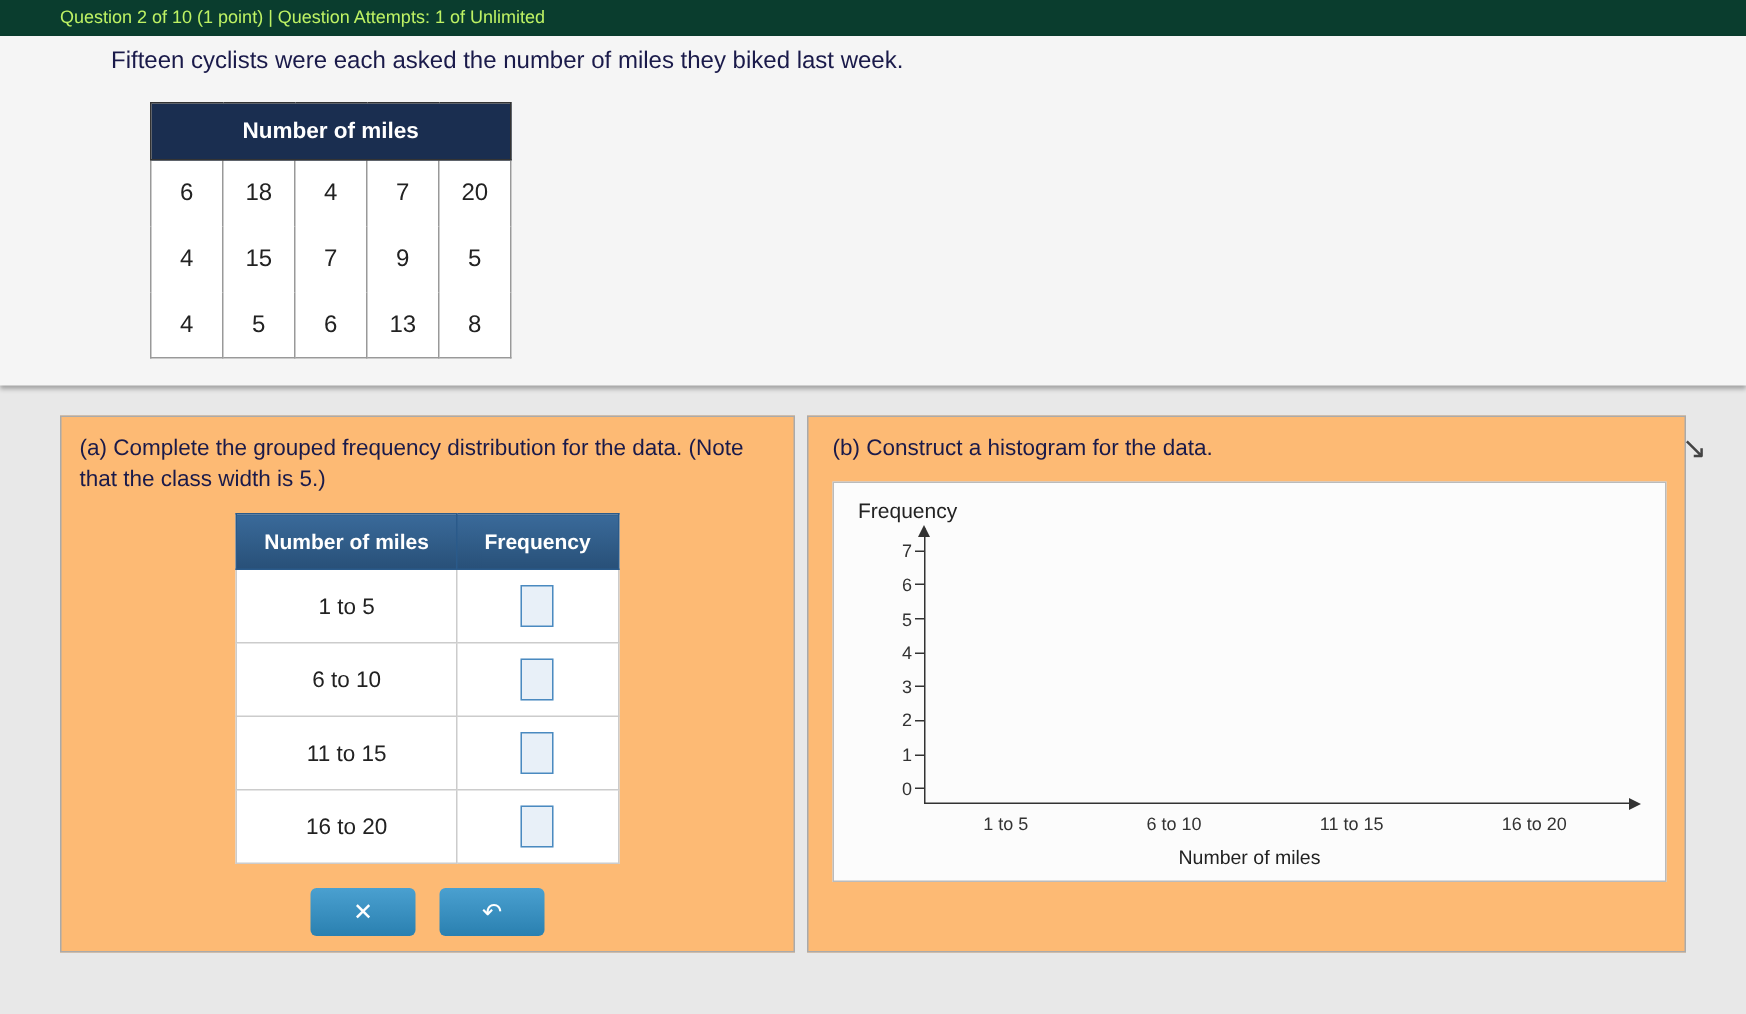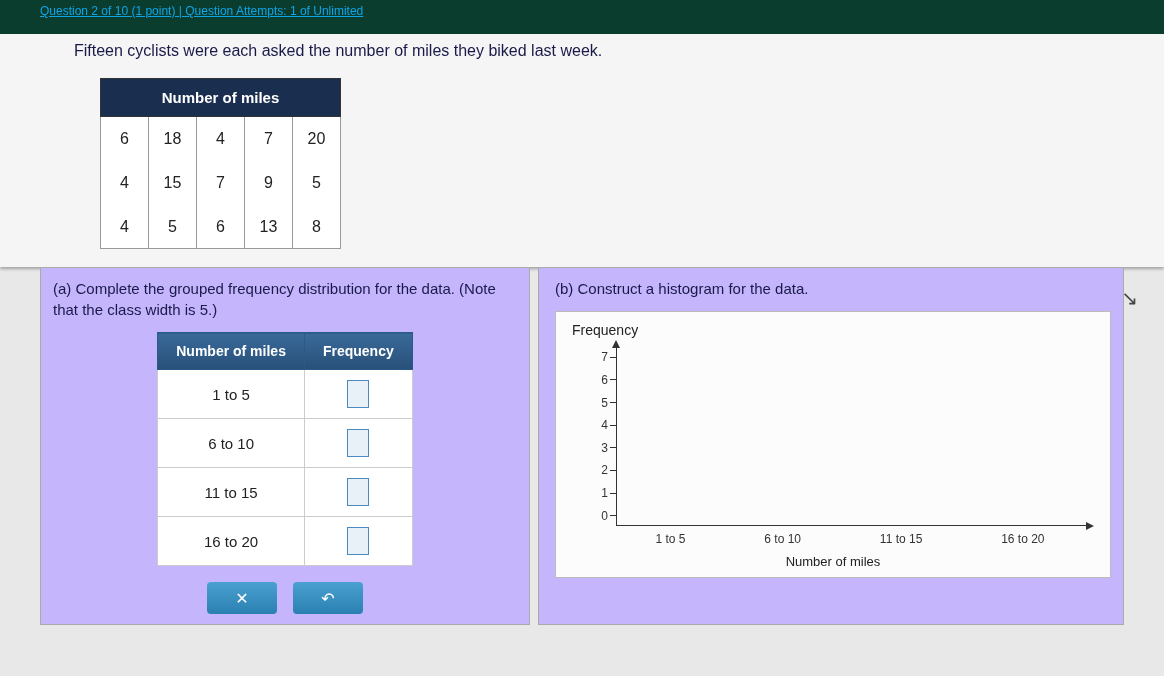--- a/index.html
+++ b/index.html
@@ -5,25 +5,24 @@
     * { box-sizing: border-box; margin: 0; padding: 0; }
     body {
       font-family: Arial, sans-serif;
       background: #e8e8e8;
       width: 1164px;
       height: 676px;
       overflow: hidden;
     }
     .header-bar {
       background: #0a3d2e;
-      color: #0ea5e9;
+      color: #bef264;
       padding: 4px 40px;
       font-size: 12px;
-      height: 34px;
-      text-decoration: underline;
+      height: 24px;
     }
     .question-area {
       background: #f5f5f5;
       padding: 6px 40px 8px 40px;
       box-shadow: 0 2px 3px rgba(0,0,0,0.3);
     }
     .q-text {
       color: #1a1a4a;
       font-size: 16px;
       line-height: 1.4;
@@ -61,23 +60,24 @@
     }
     .data-table tr:nth-child(2) td { border-top: 1px solid #999; }
     
     .parts-row {
       display: flex;
       gap: 8px;
       padding: 0 40px;
     }
     .part-box {
       border: 1px solid #aaa;
-      background: #c4b5fd;
+      background: #fdba74;
       padding: 10px 12px;
       flex: 1;
+      margin-top: 20px;
     }
     .part-a { flex: 0 0 490px; }
     .part-b { flex: 1; padding-left: 16px; }
     .part-label {
       color: #1a1a4a;
       font-size: 15px;
       line-height: 1.4;
       margin-bottom: 12px;
     }
     .freq-table {

